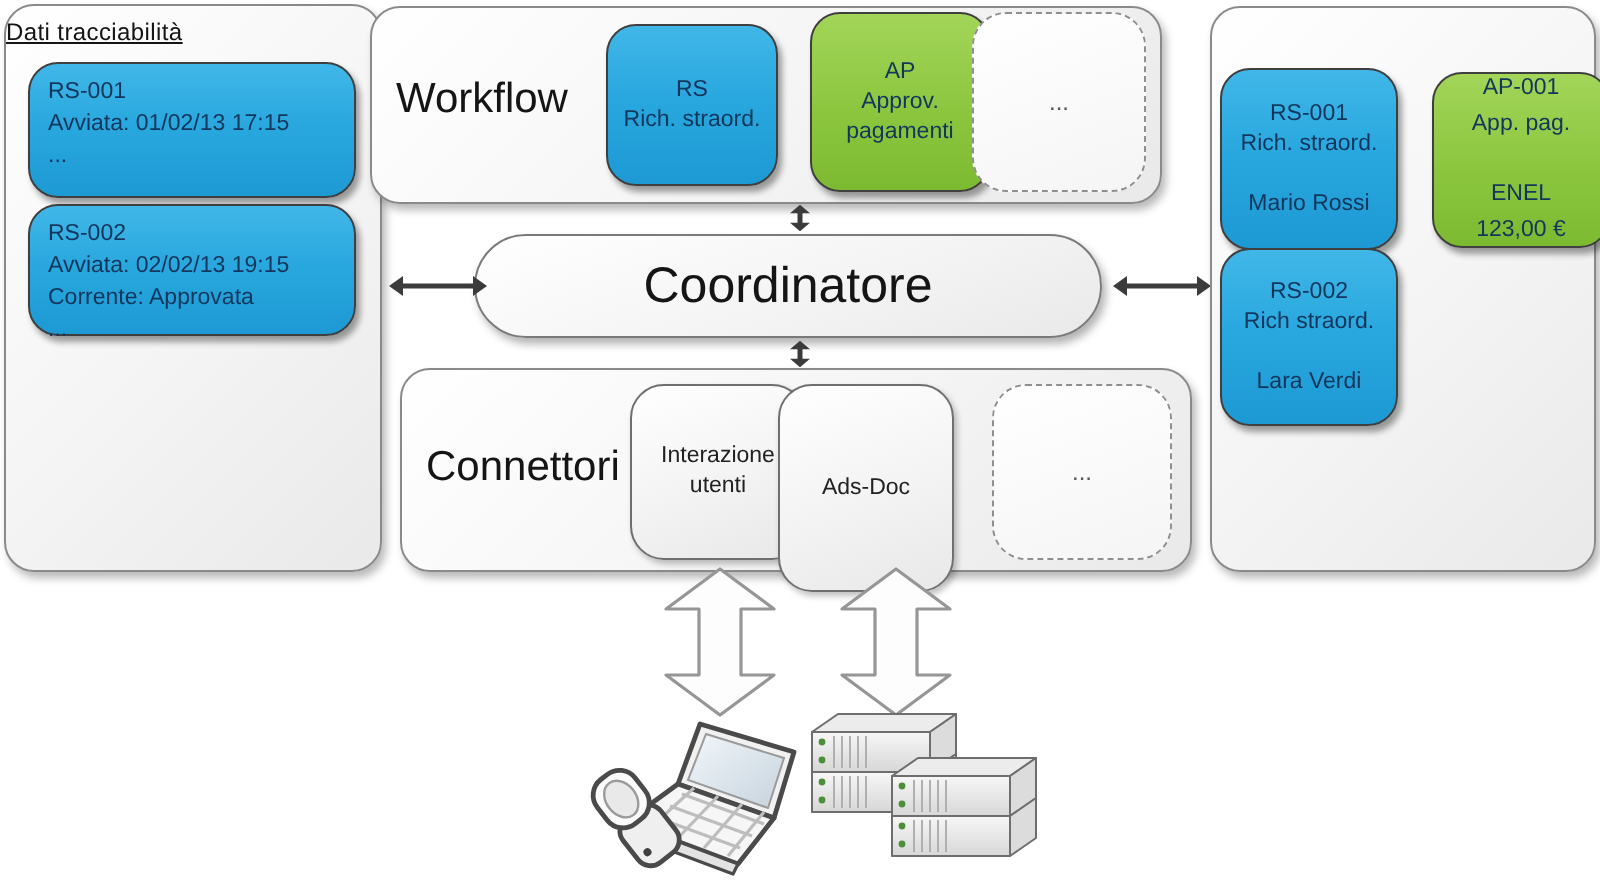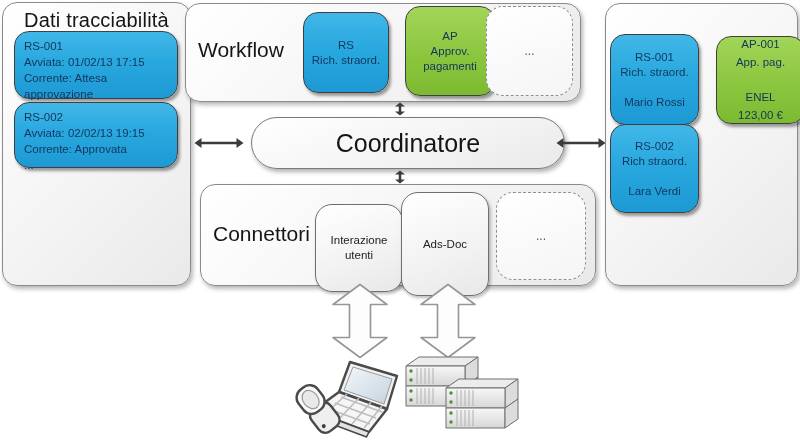--- a/index.html
+++ b/index.html
@@ -10,22 +10,23 @@
     overflow:hidden;
   }
   .panel {
     position:absolute;
     border:1.5px solid #8a8a8a;
     border-radius:15px;
     background:linear-gradient(135deg,#ffffff 0%,#f4f4f4 55%,#e9e9e9 100%);
     box-shadow:2px 3px 4px rgba(0,0,0,0.28);
   }
   .panel-title {
-    text-align:center; font-size:20px; color:#151515; padding-top:6px;
+    text-align:left; font-size:12px; color:#151515; padding-top:6px;
     letter-spacing:0.2px;
+    text-decoration:underline;
   }
   .big-label {
     position:absolute; font-size:21px; color:#151515;
   }
   .card {
     position:absolute;
     border:1.4px solid #3f3f3f;
     border-radius:15px;
     box-shadow:2px 3px 3px rgba(0,0,0,0.38);
     color:#12365c;
@@ -70,21 +71,20 @@
 <body>
 
 <div id="stage">
 
   <div class="panel" style="left:2px; top:2px; width:189px; height:284px;">
     <div class="panel-title">Dati tracciabilità</div>
 
     <div class="card blue card-left" style="left:11px; top:28px; width:164px; height:68px;">
       <div class="card-line">RS-001</div>
       <div class="card-line">Avviata: 01/02/13 17:15</div>
-      <div class="card-line">Corrente: Attesa approvazione</div>
       <div class="card-line">...</div>
     </div>
 
     <div class="card blue card-left" style="left:11px; top:99px; width:164px; height:66px;">
       <div class="card-line">RS-002</div>
       <div class="card-line">Avviata: 02/02/13 19:15</div>
       <div class="card-line">Corrente: Approvata</div>
       <div class="card-line">...</div>
     </div>
   </div>
@@ -101,21 +101,21 @@
       <div class="card-line">AP</div>
       <div class="card-line">Approv.</div>
       <div class="card-line">pagamenti</div>
     </div>
 
     <div class="dashed-box" style="left:300px; top:2px; width:87px; height:90px;">
       <span>...</span>
     </div>
   </div>
 
-  <div class="coordinator" style="left:251px; top:117px; width:314px; height:52px;">
+  <div class="coordinator" style="left:237px; top:117px; width:314px; height:52px;">
     <span>Coordinatore</span>
   </div>
 
   <svg class="abs" style="left:393px; top:102px;" width="14" height="14" viewBox="0 0 14 14">
     <path d="M7,3.6 V10.4" stroke="#3b3b3b" stroke-width="2.5" fill="none"></path>
     <path d="M2,4.6 L7,0.4 L12,4.6 Z" fill="#3b3b3b"></path>
     <path d="M2,9.4 L7,13.6 L12,9.4 Z" fill="#3b3b3b"></path>
   </svg>
   <svg class="abs" style="left:393px; top:170px;" width="14" height="14" viewBox="0 0 14 14">
     <path d="M7,3.6 V10.4" stroke="#3b3b3b" stroke-width="2.5" fill="none"></path>
@@ -129,26 +129,26 @@
   </svg>
   <svg class="abs" style="left:556px; top:136px;" width="50" height="14" viewBox="0 0 50 14">
     <path d="M6.5,7 H43.5" stroke="#3b3b3b" stroke-width="2.5" fill="none"></path>
     <path d="M7.5,2 L0.5,7 L7.5,12 Z" fill="#3b3b3b"></path>
     <path d="M42.5,2 L49.5,7 L42.5,12 Z" fill="#3b3b3b"></path>
   </svg>
 
   <div class="panel" style="left:200px; top:184px; width:396px; height:102px;">
     <div class="big-label" style="left:12px; top:37px;">Connettori</div>
 
-    <div class="white-box" style="left:114px; top:19px; width:88px; height:88px;">
+    <div class="white-box" style="left:114px; top:7px; width:88px; height:88px;">
       <div class="card-line">Interazione</div>
       <div class="card-line">utenti</div>
     </div>
 
-    <div class="white-box" style="left:200px; top:7px; width:88px; height:104px;">
+    <div class="white-box" style="left:188px; top:7px; width:88px; height:104px;">
       <div class="card-line">Ads-Doc</div>
     </div>
 
     <div class="dashed-box" style="left:295px; top:7px; width:90px; height:88px;">
       <span>...</span>
     </div>
   </div>
 
   <div class="panel" style="left:605px; top:3px; width:193px; height:283px;">
 

